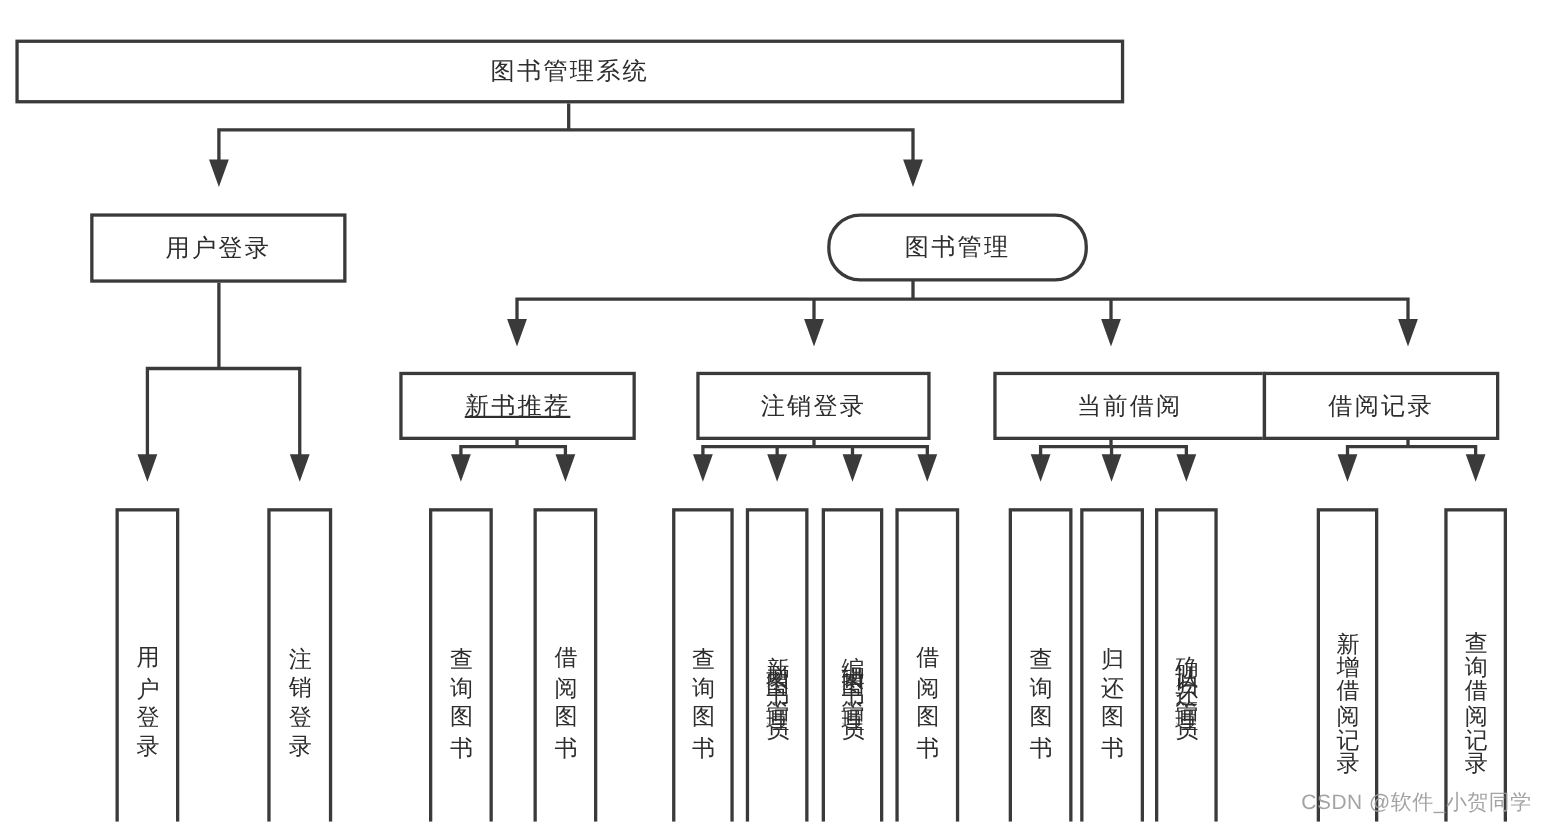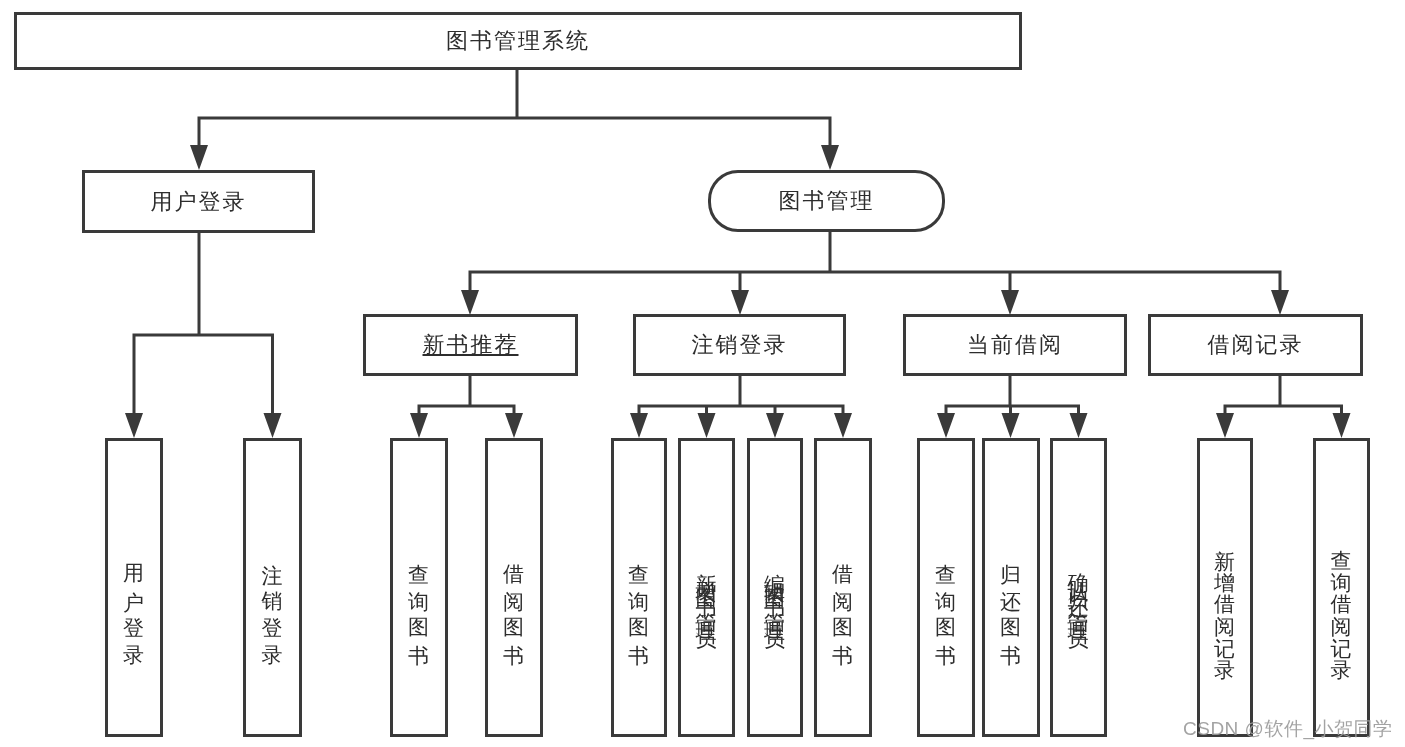--- a/index.html
+++ b/index.html
@@ -12,20 +12,21 @@
   }
   .connectors{position:absolute;left:0;top:0;z-index:1;}
   .box{
     position:absolute;
     box-sizing:border-box;
     background:#ffffff;
     border:3px solid #3a3a3a;
     display:flex;align-items:center;justify-content:center;
     color:#2d2d2d;
     z-index:2;
+    margin-top:24px;
   }
   .hlabel{font-size:22px;letter-spacing:2px;white-space:nowrap;}
   .leaf{font-size:21px;}
   .leaf .vtext{
     writing-mode:vertical-rl;
     text-orientation:mixed;
     display:block;
     line-height:1;
   }
   .sp-wide .vtext{letter-spacing:27px;margin-bottom:-27px;}
@@ -75,31 +76,31 @@
              M1332.5 413 L1350.5 413 L1341.5 438 Z"></path>
   </svg>
 
   <div class="box" style="left:14px;top:12px;width:1008px;height:58px;">
     <span class="hlabel">图书管理系统</span>
   </div>
 
   <div class="box" style="left:82px;top:170px;width:233px;height:63px;">
     <span class="hlabel">用户登录</span>
   </div>
-  <div class="box" style="left:708px;top:170px;width:237px;height:62px;border-radius:30px;">
+  <div class="box" style="left:752px;top:170px;width:237px;height:62px;border-radius:30px;">
     <span class="hlabel">图书管理</span>
   </div>
 
   <div class="box" style="left:363px;top:314px;width:215px;height:62px;text-decoration:underline;">
     <span class="hlabel">新书推荐</span>
   </div>
   <div class="box" style="left:633px;top:314px;width:213px;height:62px;">
     <span class="hlabel">注销登录</span>
   </div>
-  <div class="box" style="left:903px;top:314px;width:224px;height:62px;">
+  <div class="box" style="left:903px;top:314px;width:248px;height:62px;">
     <span class="hlabel">当前借阅</span>
   </div>
   <div class="box" style="left:1148px;top:314px;width:215px;height:62px;">
     <span class="hlabel">借阅记录</span>
   </div>
 
   <div class="box leaf sp-wide" style="left:105px;top:438px;width:58px;height:299px;">
     <span class="vtext">用户登录</span>
   </div>
   <div class="box leaf sp-wide" style="left:243px;top:438px;width:59px;height:299px;">

